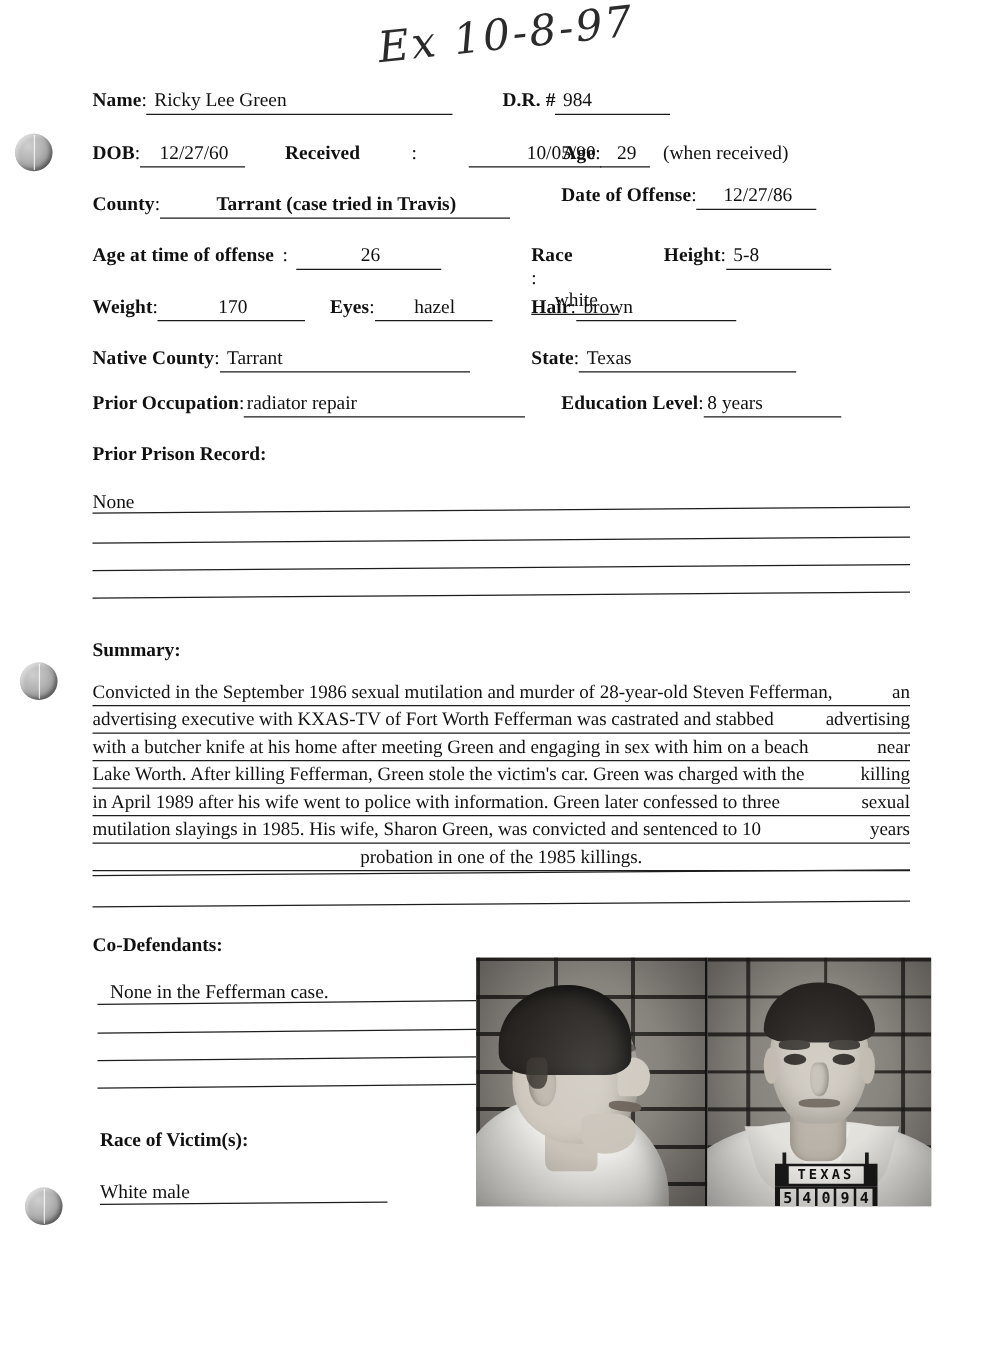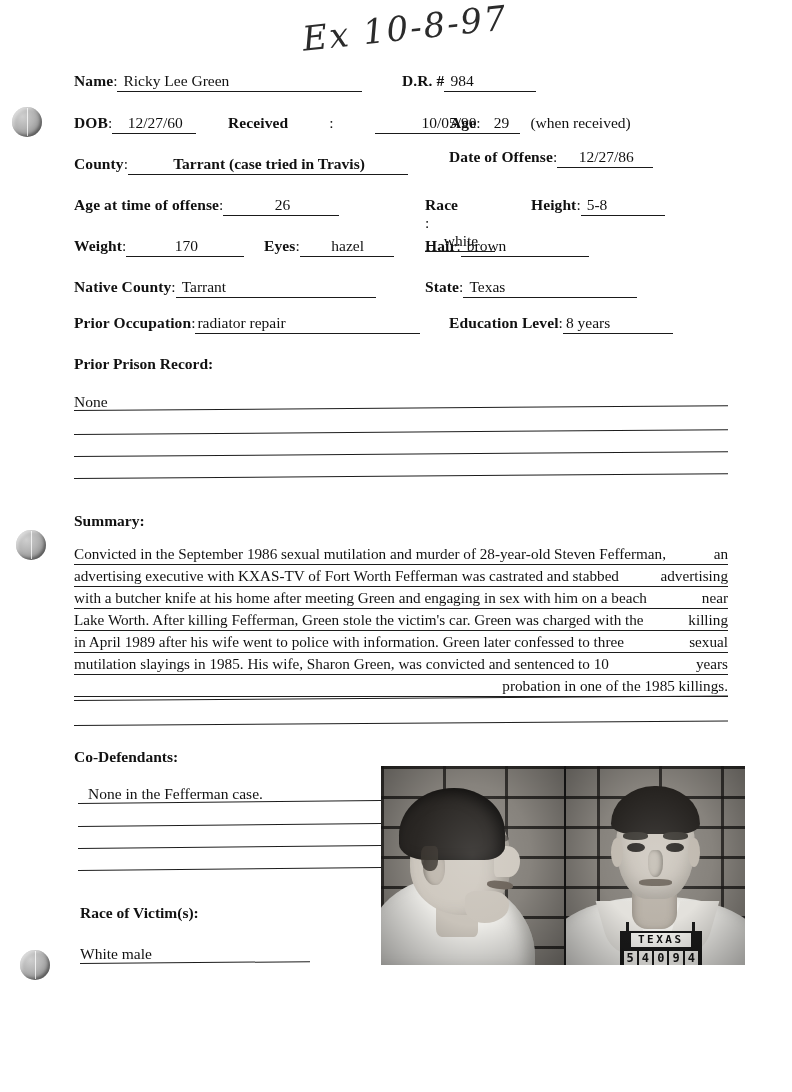--- a/index.html
+++ b/index.html
@@ -120,21 +120,21 @@
     font-size: 15.2px;
     line-height: 21px;
     height: 21px;
     border-bottom: 1.1px solid #1d1d1d;
     white-space: nowrap;
     display: flex;
     justify-content: space-between;
     overflow: hidden;
   }
   .sum-line.last {
-    justify-content: flex-end;
+    justify-content: center;
   }
   .sum-line > span {
     display: inline-block;
   }
 
   
   #photo {
     position: absolute;
     left: 381px;
     top: 766px;
@@ -488,21 +488,21 @@
     <span class="lbl">County</span>
       <span class="colon">:</span>
     <span class="val" style="width:280px;font-weight:bold;">Tarrant (case tried in Travis)</span>
   </div>
   <div class="field" style="left:449px; top:148px;">
     <span class="lbl">Date of Offense</span>
       <span class="colon">:</span>
     <span class="val" style="width:96px;">12/27/86</span>
   </div>
 
-  <div class="field" style="left:74px; top:196px;">
+  <div class="field" style="left:74px; top:196px;gap:7px;">
     <span class="lbl">Age at time of offense</span>
       <span class="colon">:</span>
     <span class="val" style="width:116px;">26</span>
   </div>
   <div class="field" style="left:425px; top:196px;flex-direction:column;">
     <span class="lbl">Race</span>
       <span class="colon">:</span>
     <span class="val" style="width:70px;">white</span>
   </div>
   <div class="field" style="left:531px; top:196px;">

